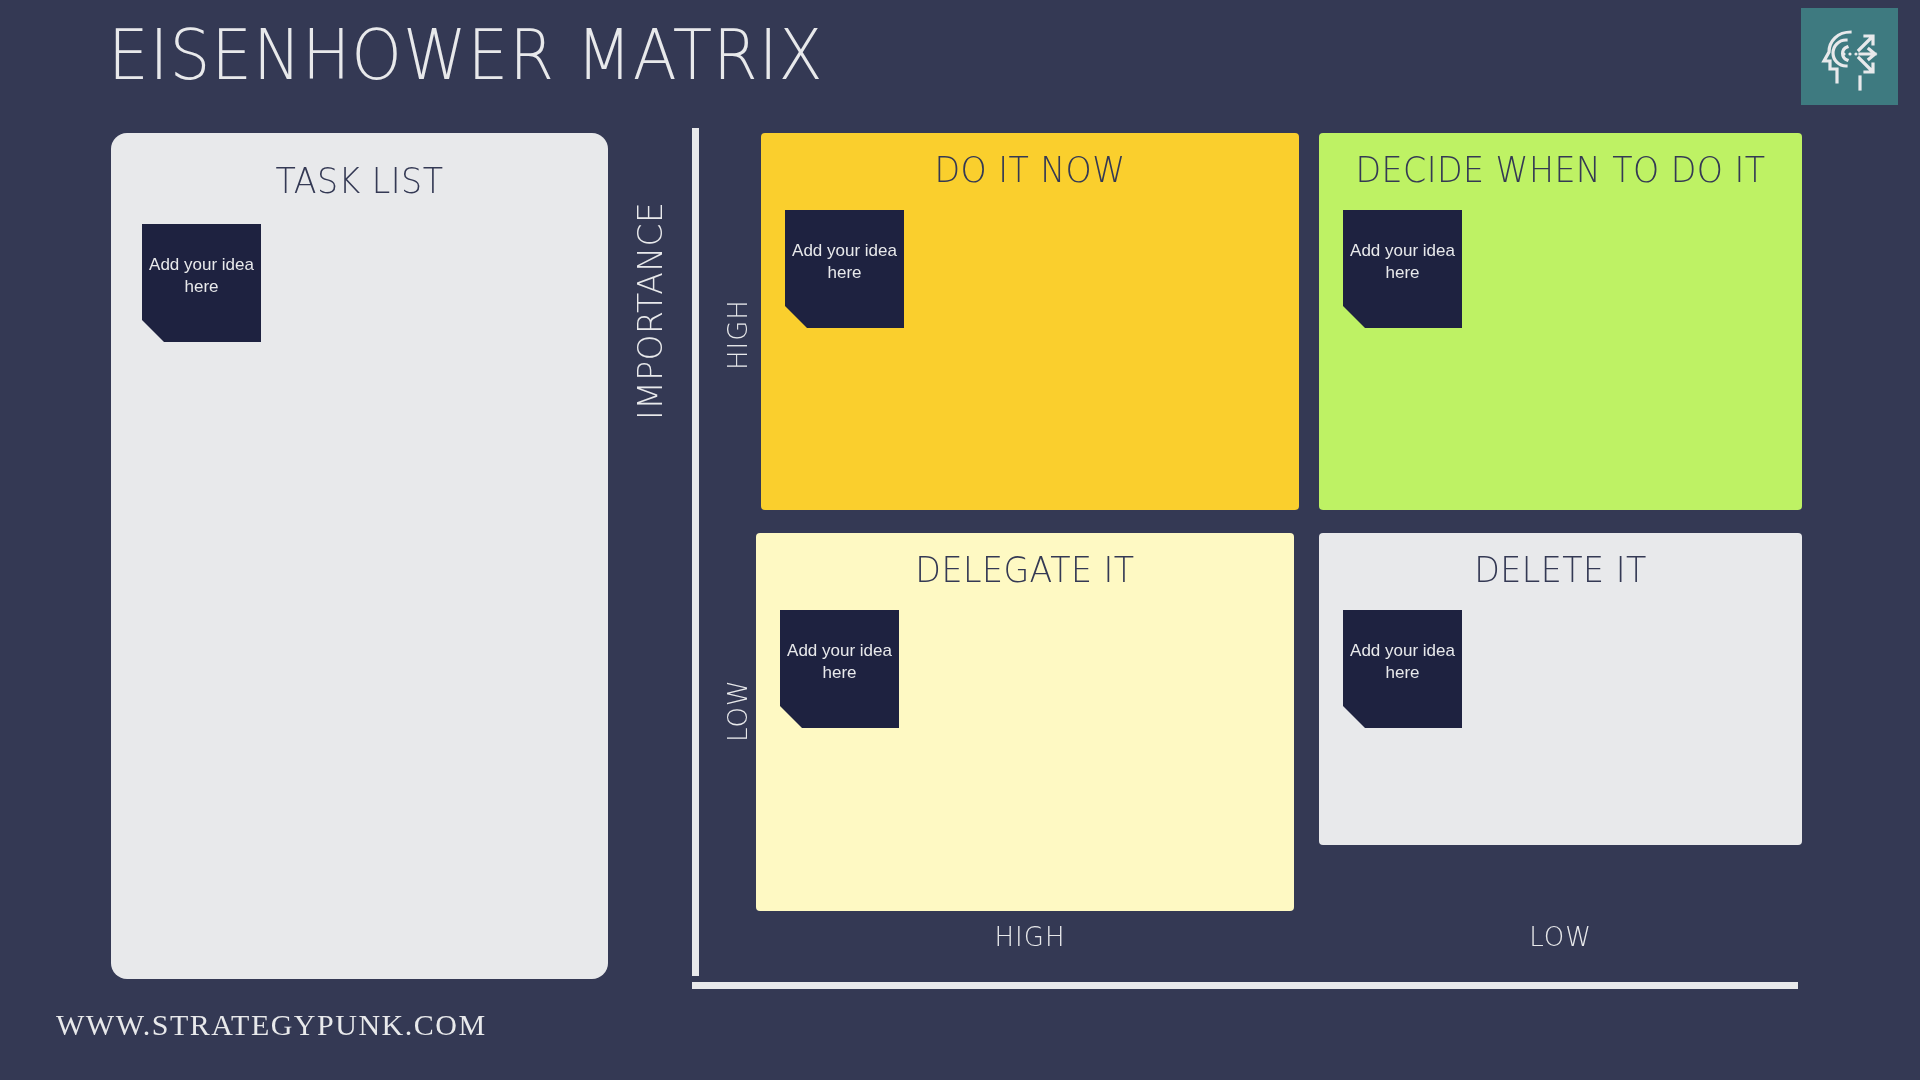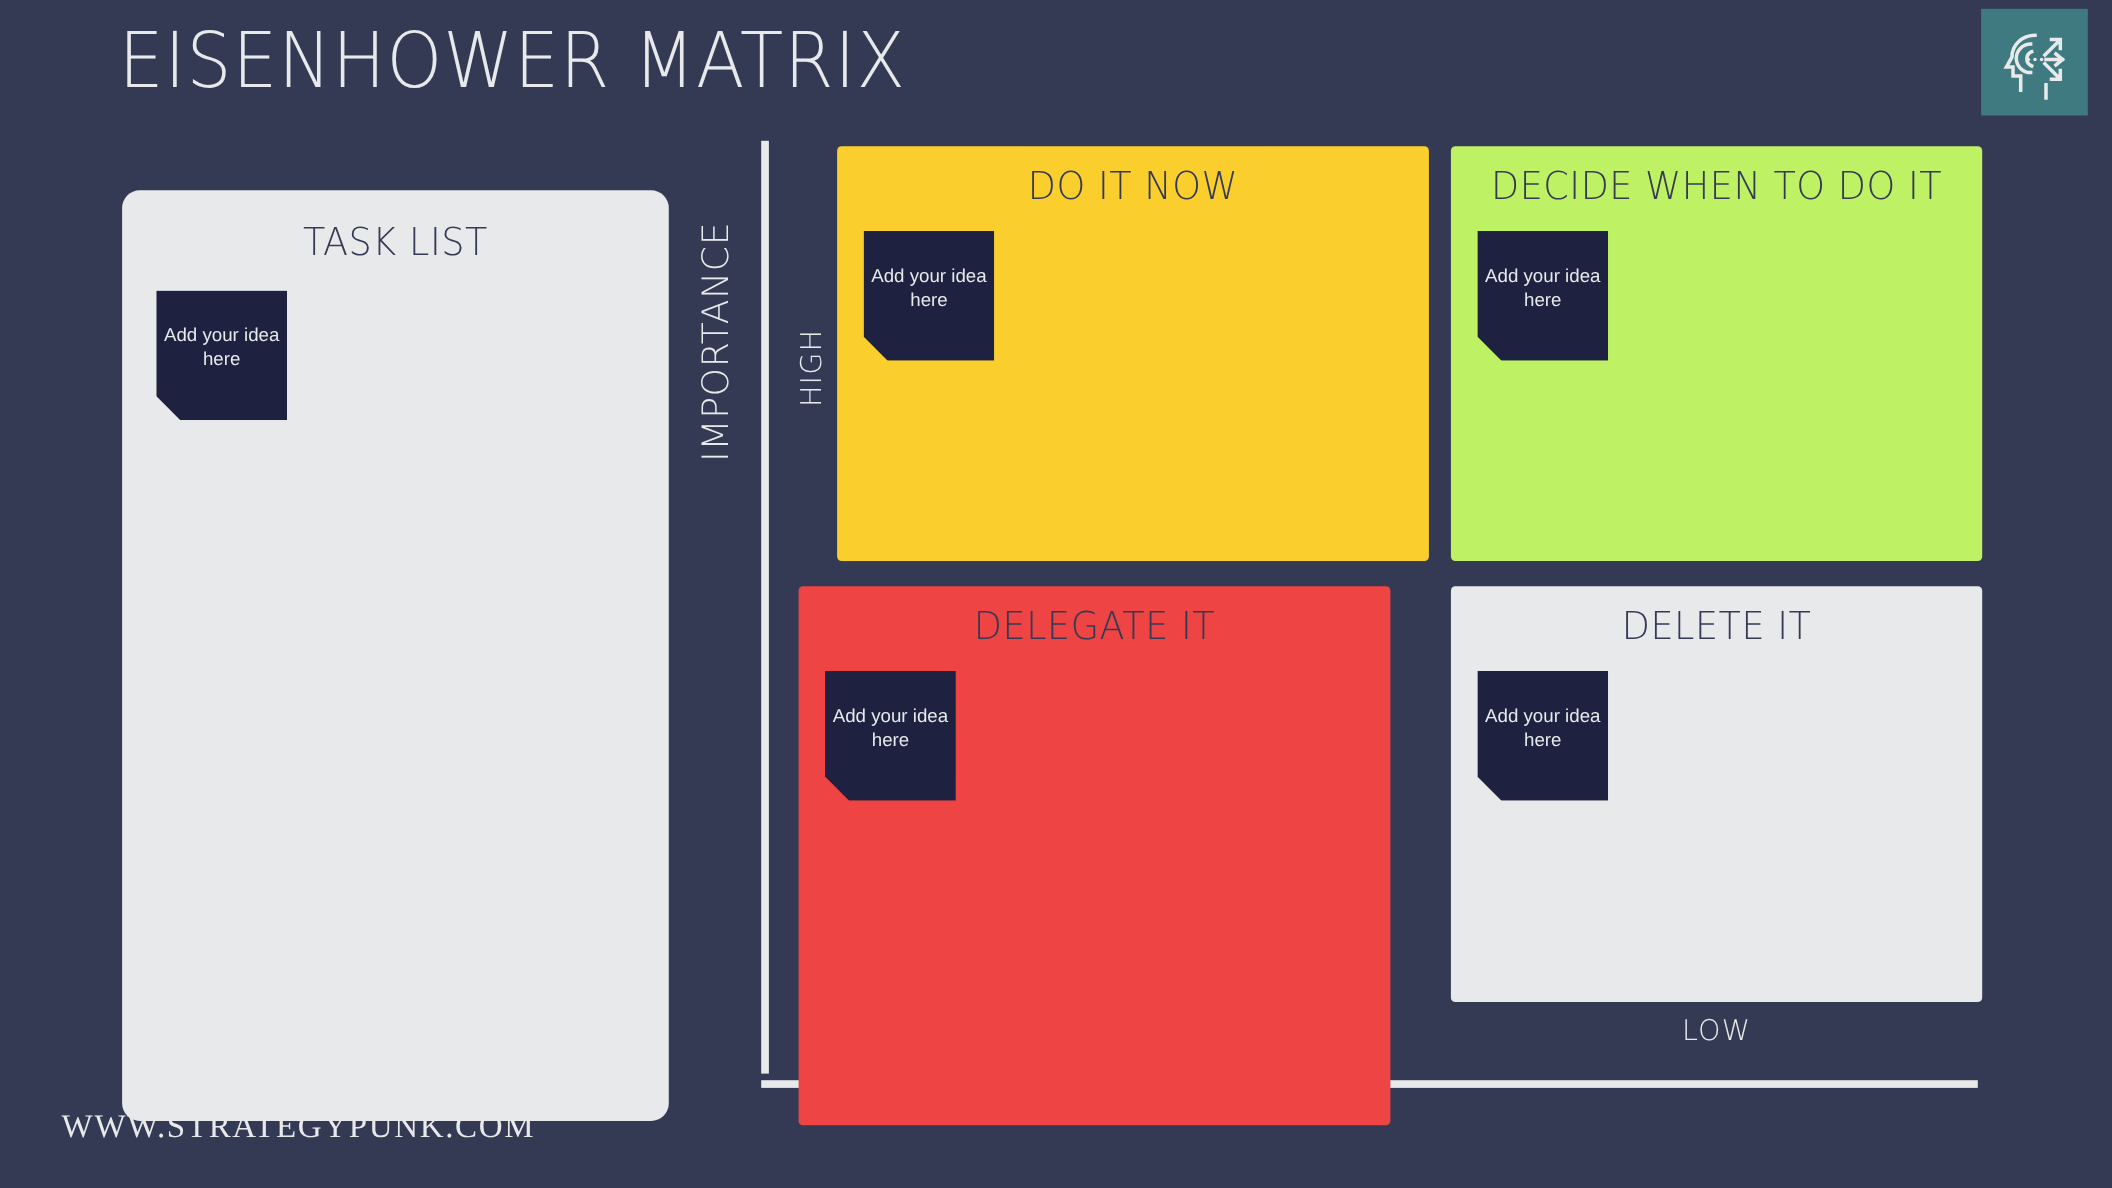--- a/index.html
+++ b/index.html
@@ -39,21 +39,20 @@
   }
   .logo svg { display:block; }
 
   
   .tasklist {
     position:absolute;
     left:111px; top:133px;
     width:497px; height:846px;
     background:#E8E9EB;
     border-radius:16px;
-    margin-top:40px;
   }
   .tasklist-title {
     position:absolute;
     left:0; right:0; top:28px;
     text-align:center;
     font-size:35px;
     font-weight:300;
     color:#343954;
     font-family:"DejaVu Sans", sans-serif;
     transform:scaleX(0.95);
@@ -149,22 +148,22 @@
     text-align:center;
     font-size:35px;
     font-weight:300;
     color:#343954;
     font-family:"DejaVu Sans", sans-serif;
     transform:scaleX(0.95);
     letter-spacing:0.5px;
   }
   .q-do      { left:761px;  top:133px; width:538px; height:377px; background:#FACF2D; }
   .q-decide  { left:1319px; top:133px; width:483px; height:377px; background:#bef264; }
-  .q-delegate{ left:726px;  top:533px; width:538px; height:490px; background:#ef4444; }
-  .q-delete  { left:1319px; top:533px; width:483px; height:378px; background:#E8E9EB; }
+  .q-delegate{ left:756px;  top:533px; width:538px; height:378px; background:#fef9c3; }
+  .q-delete  { left:1319px; top:533px; width:483px; height:312px; background:#E8E9EB; }
 
   
   .footer {
     position:absolute;
     left:56px; top:1008px;
     font-size:30px;
     font-weight:300;
     color:#E8E9EB;
     font-family:Liberation Serif, serif;
     letter-spacing:1.5px;

